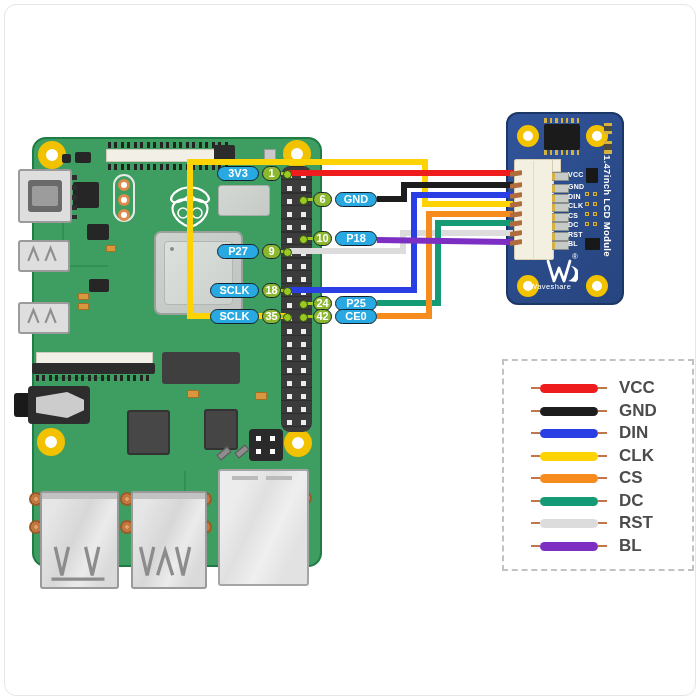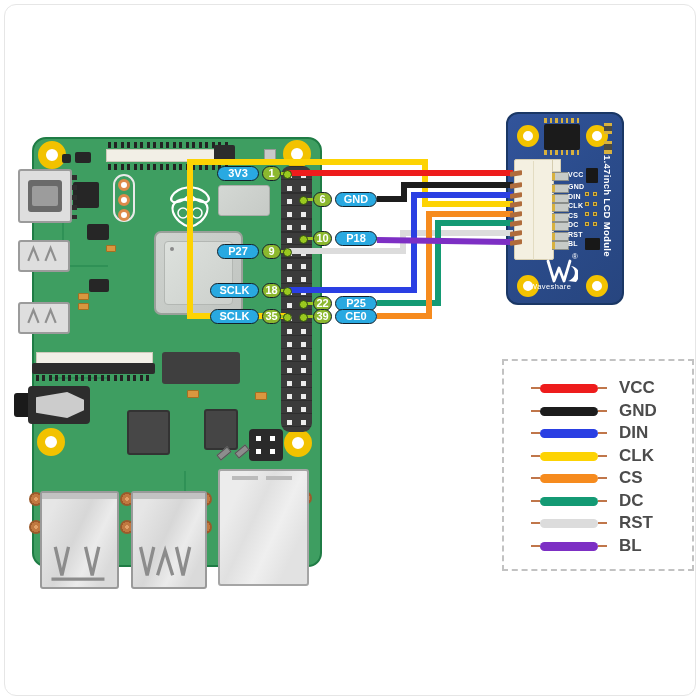--- a/index.html
+++ b/index.html
@@ -313,25 +313,25 @@
 
   <div class="lblrow" style="left:313px;top:191.5px">
     <div class="pill green pin">6</div>
     <div class="pill blue sig">GND</div>
   </div>
   <div class="lblrow" style="left:313px;top:230.5px">
     <div class="pill green pin">10</div>
     <div class="pill blue sig">P18</div>
   </div>
   <div class="lblrow" style="left:313px;top:295.5px">
-    <div class="pill green pin">22</div>
+    <div class="pill green pin">24</div>
     <div class="pill blue sig">P25</div>
   </div>
   <div class="lblrow" style="left:313px;top:308.5px">
-    <div class="pill green pin">39</div>
+    <div class="pill green pin">42</div>
     <div class="pill blue sig">CE0</div>
   </div>
 
   <div class="stub" style="left:277px;top:172px;width:8px"></div>
   <div class="stub" style="left:277px;top:250px;width:8px"></div>
   <div class="stub" style="left:277px;top:289px;width:8px"></div>
   <div class="stub" style="left:277px;top:315px;width:8px"></div>
   <div class="stub" style="left:304px;top:198px;width:10px"></div>
   <div class="stub" style="left:304px;top:237px;width:10px"></div>
   <div class="stub" style="left:304px;top:302px;width:10px"></div>

